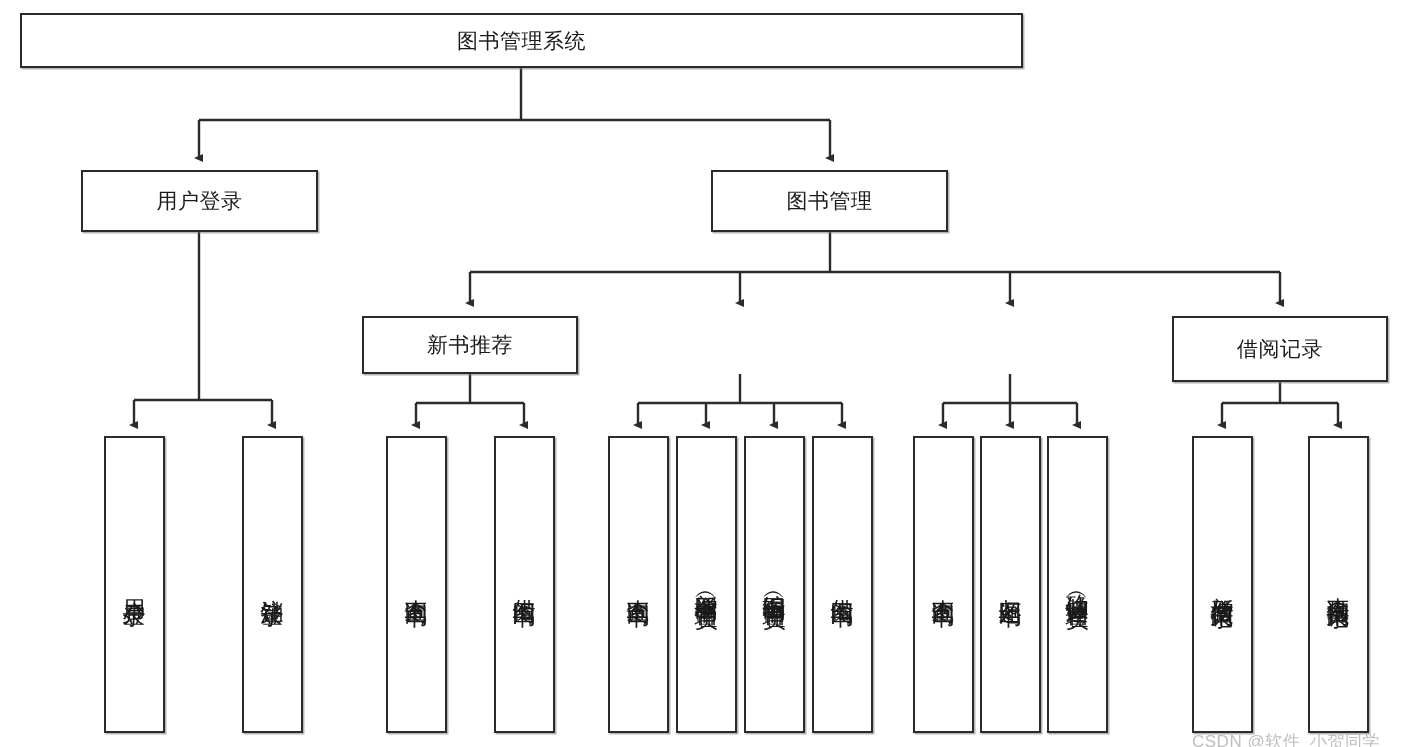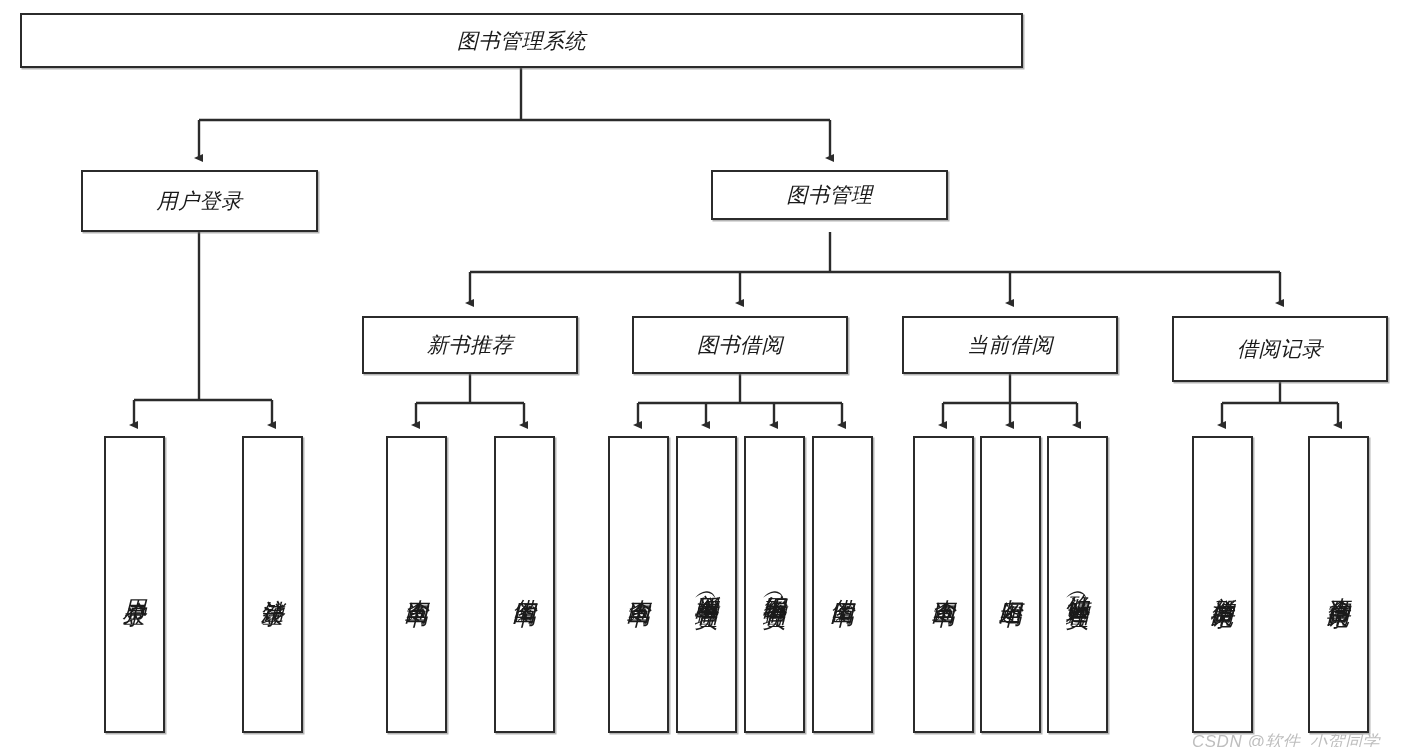--- a/index.html
+++ b/index.html
@@ -9,21 +9,20 @@
   }
   body {
     font-family: "Liberation Sans", "DejaVu Sans", sans-serif;
   }
   #canvas {
     position: relative;
     width: 1405px;
     height: 747px;
     background: #ffffff;
     overflow: hidden;
-    font-style: italic;
   }
   #edges {
     position: absolute;
     left: 0;
     top: 0;
     width: 1405px;
     height: 747px;
     pointer-events: none;
   }
   .node {
@@ -122,32 +121,26 @@
     </g>
   </svg>
 
   <div class="node horiz" style="left:20px; top:13px; width:1003px; height:55px;">
     <span class="node-label">图书管理系统</span>
   </div>
 
   <div class="node horiz" style="left:81px; top:170px; width:237px; height:62px;">
     <span class="node-label">用户登录</span>
   </div>
-  <div class="node horiz" style="left:711px; top:170px; width:237px; height:50px;">
+  <div class="node horiz" style="left:711px; top:170px; width:237px; height:62px;">
     <span class="node-label">图书管理</span>
   </div>
 
   <div class="node horiz" style="left:362px; top:316px; width:216px; height:58px;align-items:center;">
     <span class="node-label">新书推荐</span>
-  </div>
-  <div class="node horiz" style="left:632px; top:316px; width:216px; height:58px;">
-    <span class="node-label">图书借阅</span>
-  </div>
-  <div class="node horiz" style="left:902px; top:316px; width:216px; height:58px;">
-    <span class="node-label">当前借阅</span>
   </div>
   <div class="node horiz" style="left:1172px; top:316px; width:216px; height:66px;">
     <span class="node-label">借阅记录</span>
   </div>
 
   <div class="node vert" style="left:104px; top:436px; width:61px; height:297px;">
     <span class="node-label">用户登录</span>
   </div>
   <div class="node vert" style="left:242px; top:436px; width:61px; height:297px;">
     <span class="node-label">注销登录</span>

